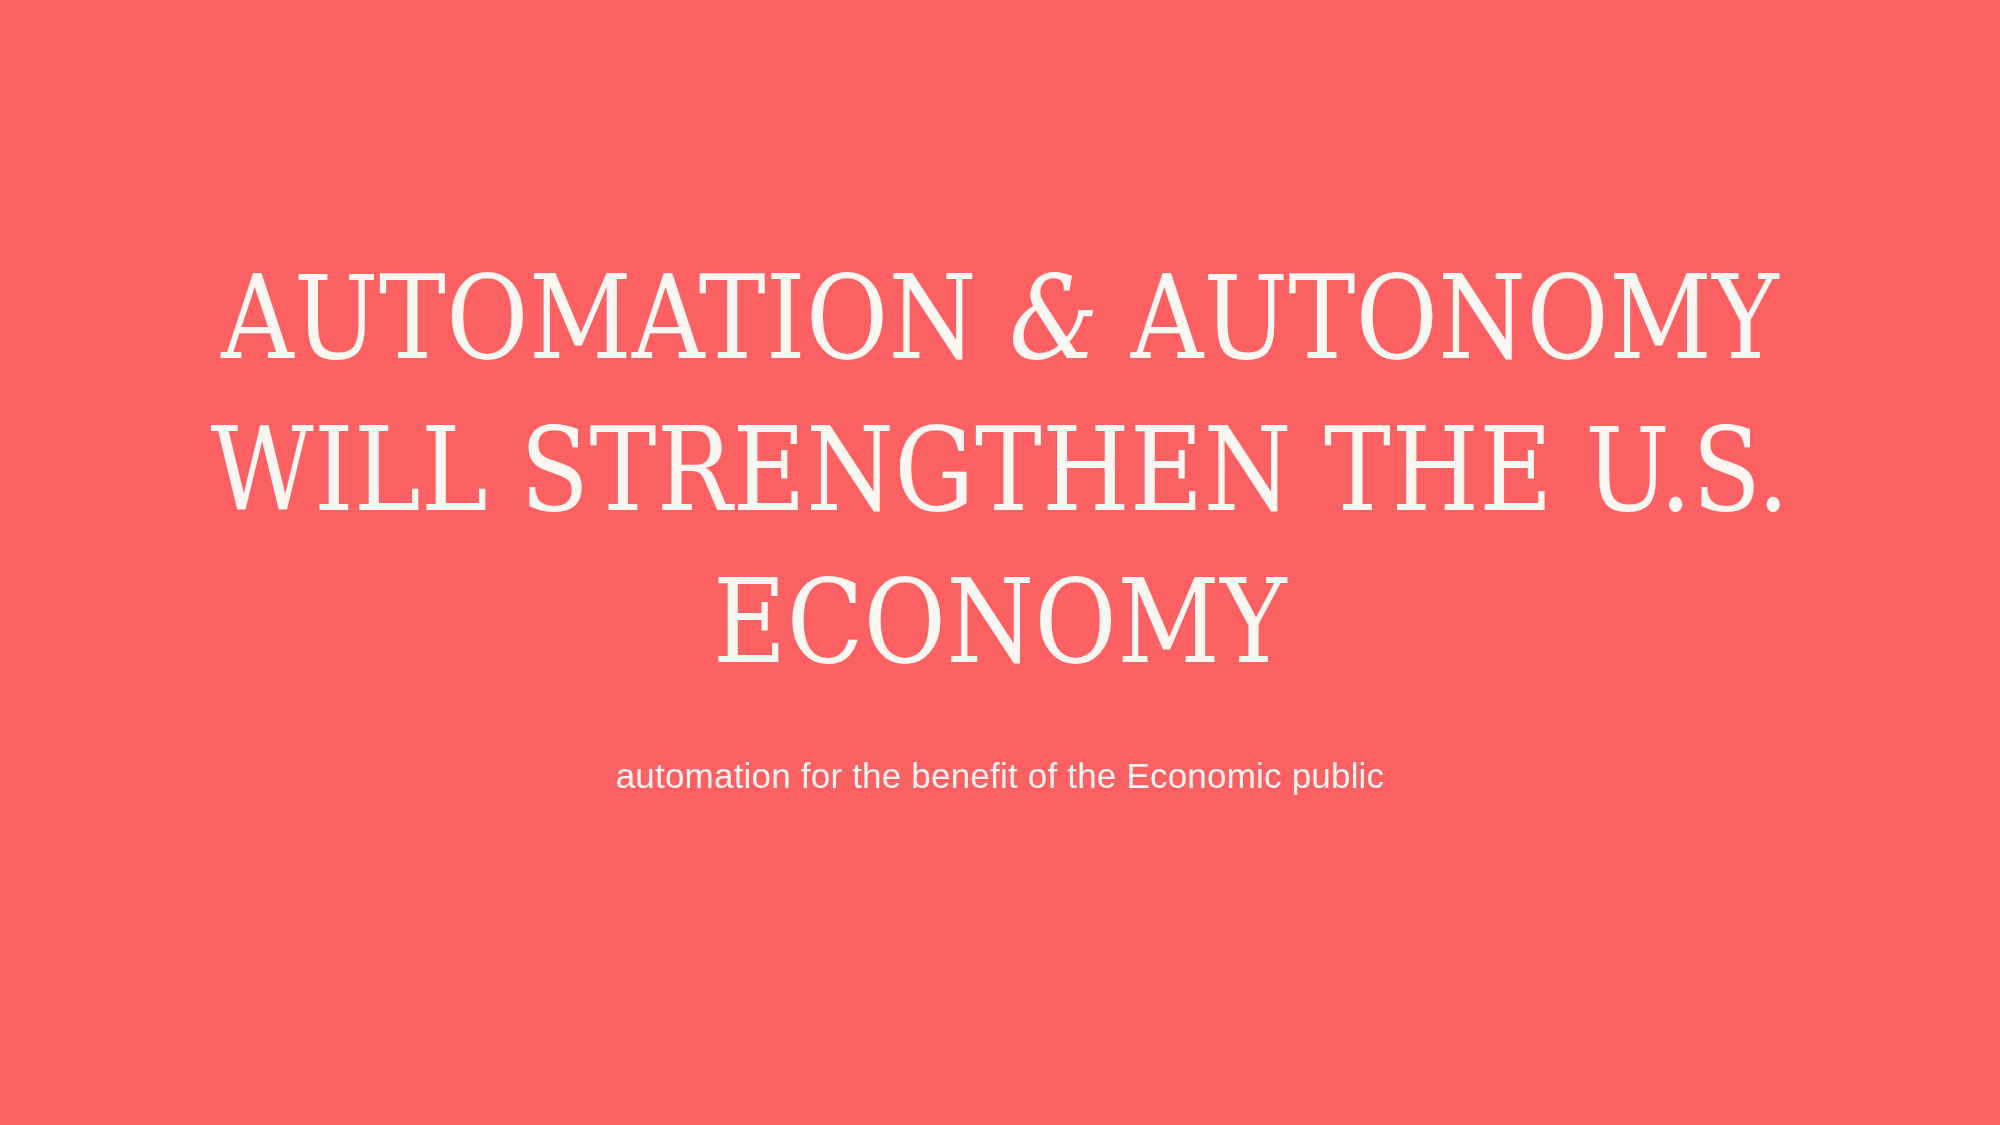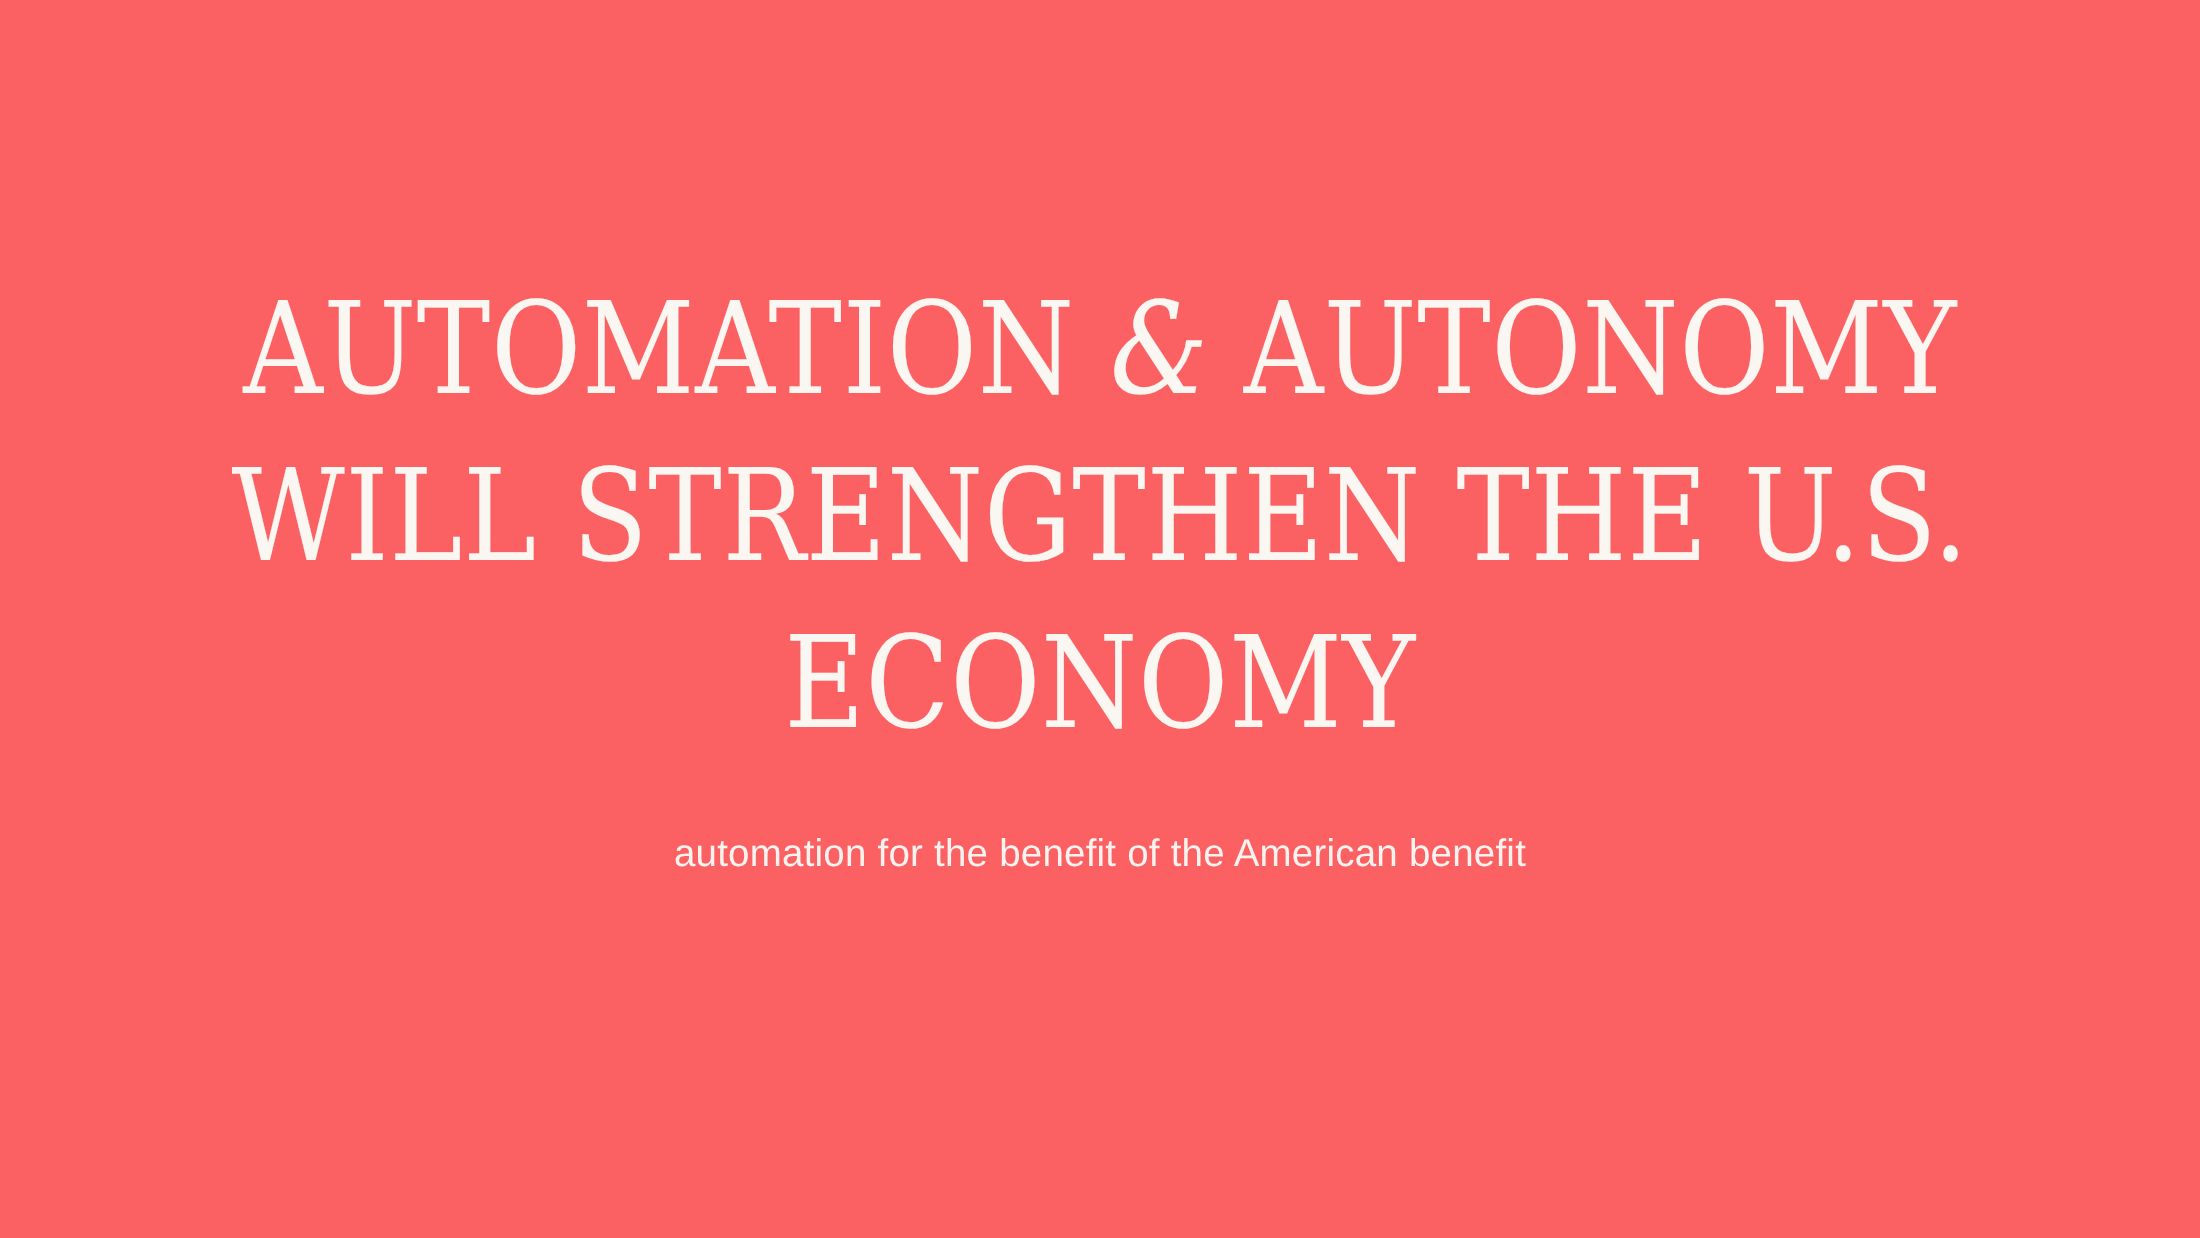--- a/index.html
+++ b/index.html
@@ -97,18 +97,18 @@
 
   <div class="content-block">
 
     <h1 class="headline">
       <span class="hl-line"><span>AUTOMATION </span><span class="amp">&amp;</span><span> AUTONOMY</span></span>
       <span class="hl-line">WILL STRENGTHEN THE U.S.</span>
       <span class="hl-line">ECONOMY</span>
     </h1>
 
     <p class="subtitle">
-      <span class="sub-line">automation for the benefit of the American benefit</span>
+      <span class="sub-line">automation for the benefit of the Economic public</span>
     </p>
 
   </div>
 
 </div>
 
 </body></html>

